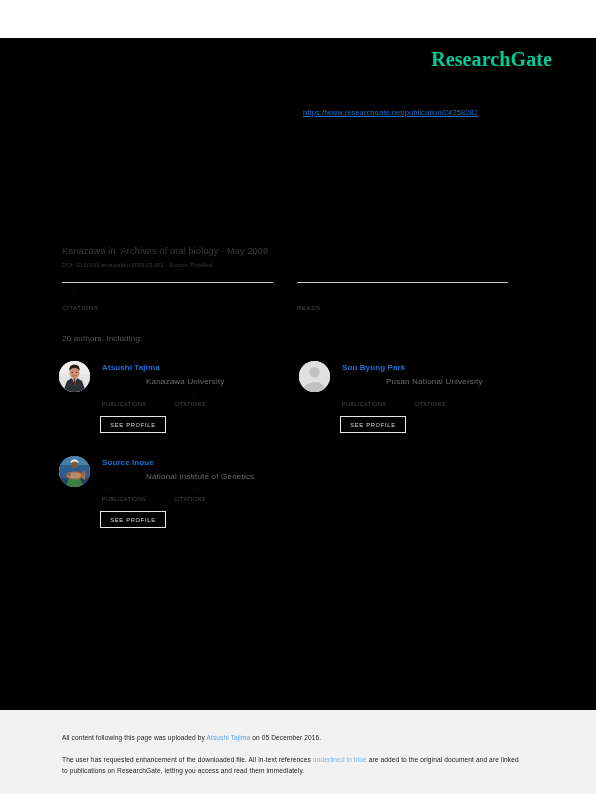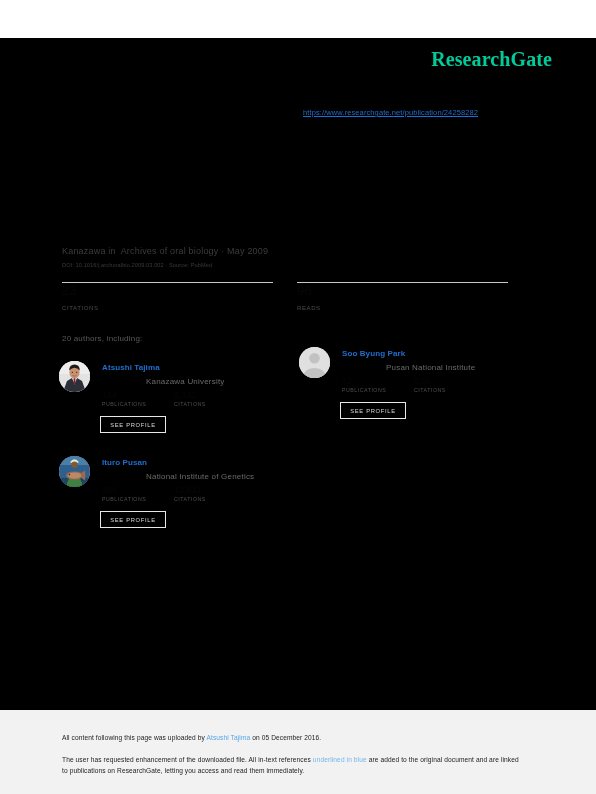--- a/index.html
+++ b/index.html
@@ -55,21 +55,21 @@
 
   
   .authors-head{
     position:absolute;left:62px;top:334px;
     font-size:8px;color:#585858;letter-spacing:.2px;
   }
   .author{
     position:absolute;width:240px;height:90px;
   }
   .author.a1{left:56px;top:358px;}
-  .author.a2{left:296px;top:344px;}
+  .author.a2{left:296px;top:358px;}
   .author.a3{left:56px;top:453px;}
 
   .avatar{
     position:absolute;left:3px;top:3px;width:31px;height:31px;
     border-radius:50%;overflow:hidden;background:#dddddd;
   }
   .avatar svg{display:block;width:31px;height:31px;}
 
   .a-name{
     position:absolute;left:46px;top:5px;
@@ -180,21 +180,21 @@
 
   <div class="author a2">
     <div class="avatar">
       <svg viewBox="0 0 31 31">
         <rect width="31" height="31" fill="#e0e0e0"></rect>
         <circle cx="15.5" cy="11.2" r="5.3" fill="#c2c2c2"></circle>
         <path d="M3.5 31 q1.5 -10 12 -10 q10.5 0 12 10 Z" fill="#c2c2c2"></path>
       </svg>
     </div>
     <div class="a-name">Soo Byung Park</div>
-    <div class="a-inst">Pusan National Institute</div>
+    <div class="a-inst">Pusan National University</div>
     <div class="a-stats">
       <div class="col c1">
         <div class="n">42</div>
         <div class="l">PUBLICATIONS</div>
       </div>
       <div class="col c2">
         <div class="n">330</div>
         <div class="l">CITATIONS</div>
       </div>
     </div>
@@ -209,21 +209,21 @@
         <rect x="0" y="22" width="31" height="9" fill="#1d4566"></rect>
         <ellipse cx="15.5" cy="8.3" rx="3.3" ry="3.6" fill="#7d5a3c"></ellipse>
         <path d="M11.9 7.2 q3.6 -3.4 7.2 0 l.5 -1.4 q-1.6 -2.6 -4.1 -2.6 q-2.5 0 -4.1 2.6 Z" fill="#e8e4da"></path>
         <path d="M7.5 31 q.6 -10 8 -12 q7.4 2 8 12 Z" fill="#3f7f42"></path>
         <ellipse cx="15.5" cy="19.5" rx="8.4" ry="4.1" fill="#9d6a4e"></ellipse>
         <ellipse cx="15.5" cy="19.5" rx="6.6" ry="3.1" fill="#b98a68"></ellipse>
         <path d="M22.8 16.6 l3.4 -2.2 l0 10 l-3.4 -2.2 Z" fill="#9d6a4e"></path>
         <circle cx="10.4" cy="18.6" r=".8" fill="#2a211a"></circle>
       </svg>
     </div>
-    <div class="a-name">Ituro Pusan</div>
+    <div class="a-name">Source Inoue</div>
     <div class="a-inst">National Institute of Genetics</div>
     <div class="a-stats">
       <div class="col c1">
         <div class="n">489</div>
         <div class="l">PUBLICATIONS</div>
       </div>
       <div class="col c2">
         <div class="n">12,841</div>
         <div class="l">CITATIONS</div>
       </div>

